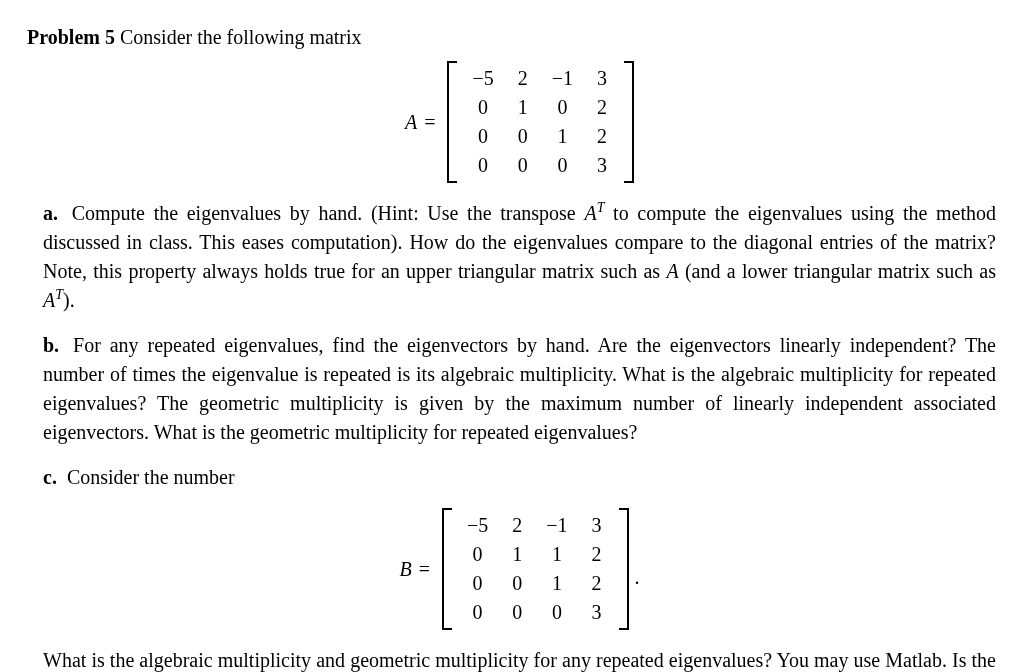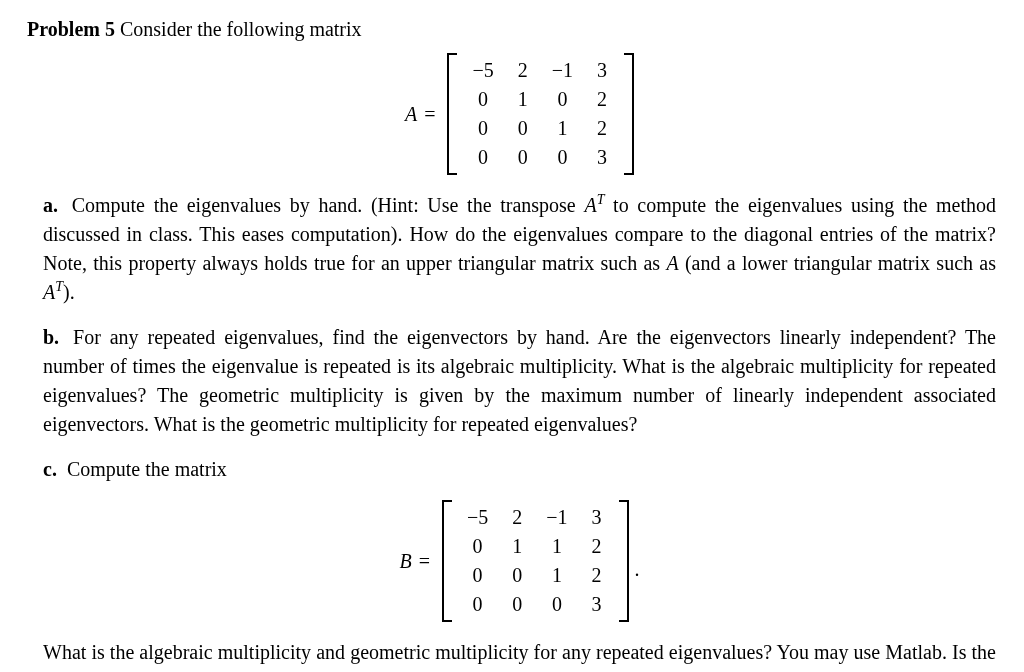--- a/index.html
+++ b/index.html
@@ -12,21 +12,21 @@
     width: 1024px;
     height: 672px;
     overflow: hidden;
     box-sizing: border-box;
     padding: 15px 12px 0 27px;
     font-family: "Liberation Serif", "DejaVu Serif", serif;
     font-size: 20px;
     line-height: 29px;
   }
   .title {
-    margin: 0 0 8px 0;
+    margin: 8px 0 8px 0;
     font-family: Liberation Serif, serif;
   }
   .title b { font-weight: bold; }
   .para {
     margin: 16px;
     text-align: justify;
   }
   .plabel {
     font-weight: bold;
     margin-right: 5px;
@@ -103,21 +103,21 @@
     <span class="mc">0</span>
     <span class="mc">3</span>
   </div>
     <span class="brk brk-r"></span>
 </div>
 
 <p class="para"><b class="plabel">a.</b><span> Compute the eigenvalues by hand. (Hint: Use the transpose </span><i class="mv">A</i><sup class="msup">T</sup><span> to compute the eigenvalues using the method discussed in class. This eases computation). How do the eigenvalues compare to the diagonal entries of the matrix? Note, this property always holds true for an upper triangular matrix such as </span><i class="mv">A</i><span> (and a lower triangular matrix such as </span><i class="mv">A</i><sup class="msup">T</sup><span>).</span></p>
 
 <p class="para"><b class="plabel">b.</b><span> For any repeated eigenvalues, find the eigenvectors by hand. Are the eigenvectors linearly independent? The number of times the eigenvalue is repeated is its algebraic multiplicity. What is the algebraic multiplicity for repeated eigenvalues? The geometric multiplicity is given by the maximum number of linearly independent associated eigenvectors. What is the geometric multiplicity for repeated eigenvalues?</span></p>
 
-<p class="para"><b class="plabel">c.</b><span> Compute the matrix</span></p>
+<p class="para"><b class="plabel">c.</b><span> Consider the number</span></p>
 
 <div class="mathdisp">
   <span class="mlabel">B</span>
     <span class="meq">=</span>
     <span class="brk brk-l"></span>
     <div class="mgrid">
     <span class="mc">−5</span>
     <span class="mc">2</span>
     <span class="mc">−1</span>
     <span class="mc">3</span>

